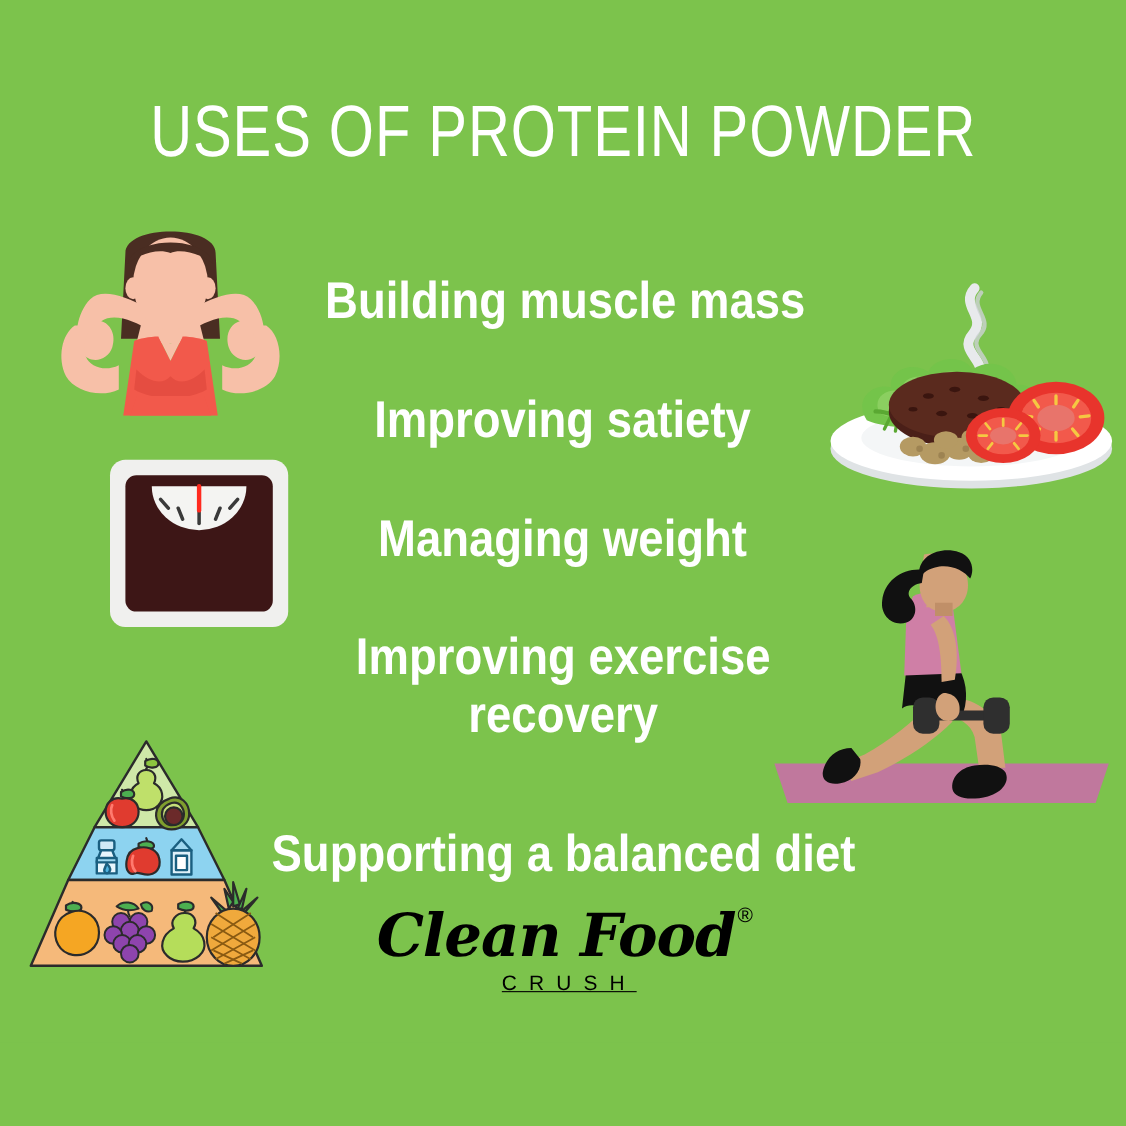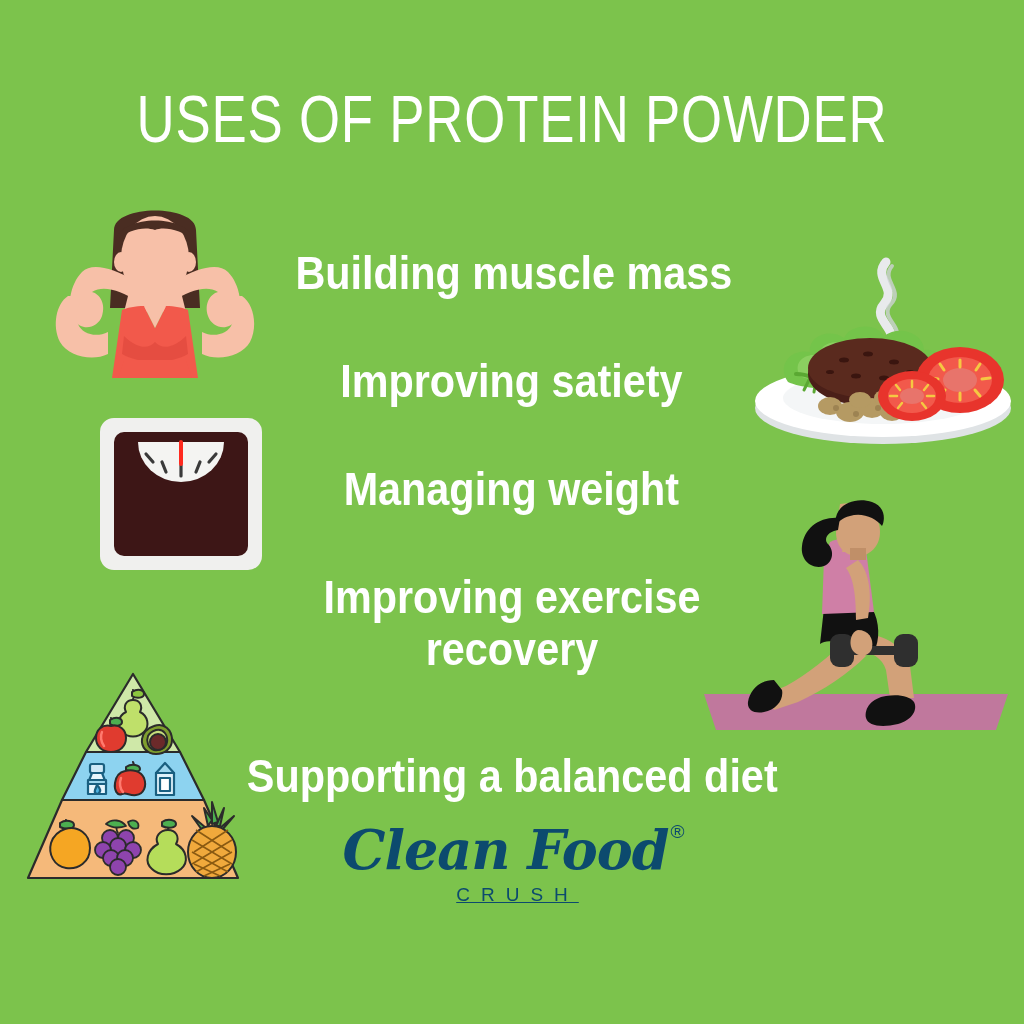--- a/index.html
+++ b/index.html
@@ -53,21 +53,21 @@
   .b4{ left:0; right:0; top:571px; transform-origin:50%   50%; }
   .b4 .l2{ display:block; }
   .b5{ left:0; right:0; top:750px; transform-origin:50.2% 50%; }
 
   
   .logo{
     position:absolute;
     left:0;right:0;
     bottom:42px;
     text-align:center;
-    color:#0c4a6e;
+    color:#000000;
   }
   .logo-script{
     font-family:"DejaVu Serif", serif;
     font-style:italic;
     font-weight:700;
     font-size:54px;
     line-height:56px;
     letter-spacing:-1px;
     position:relative;
     display:inline-block;

